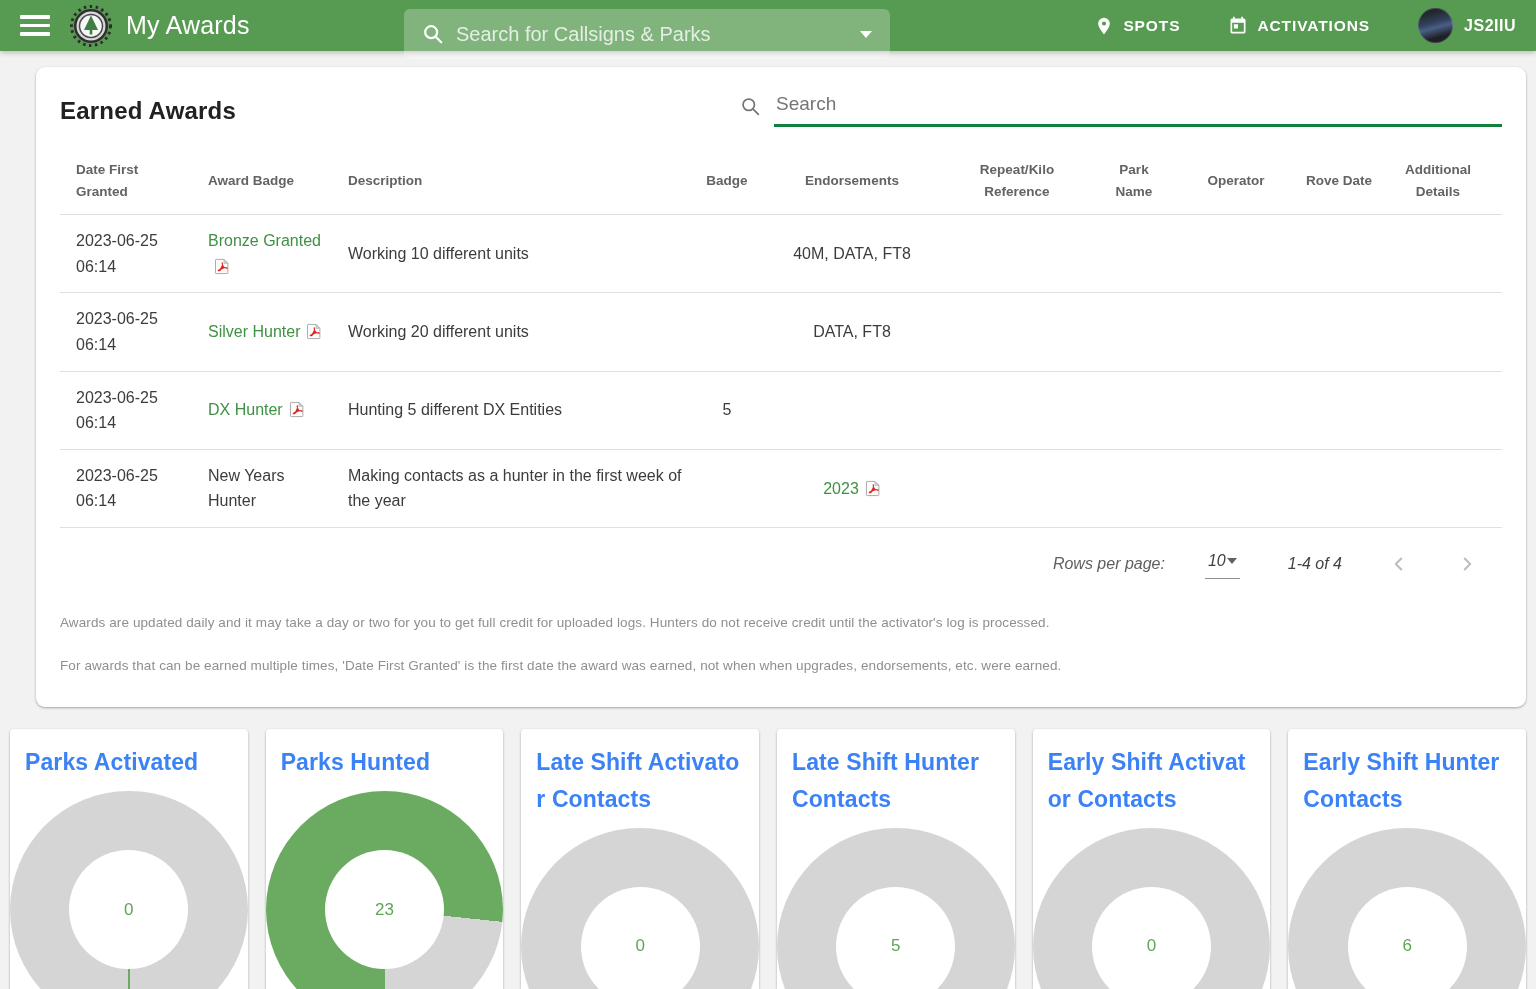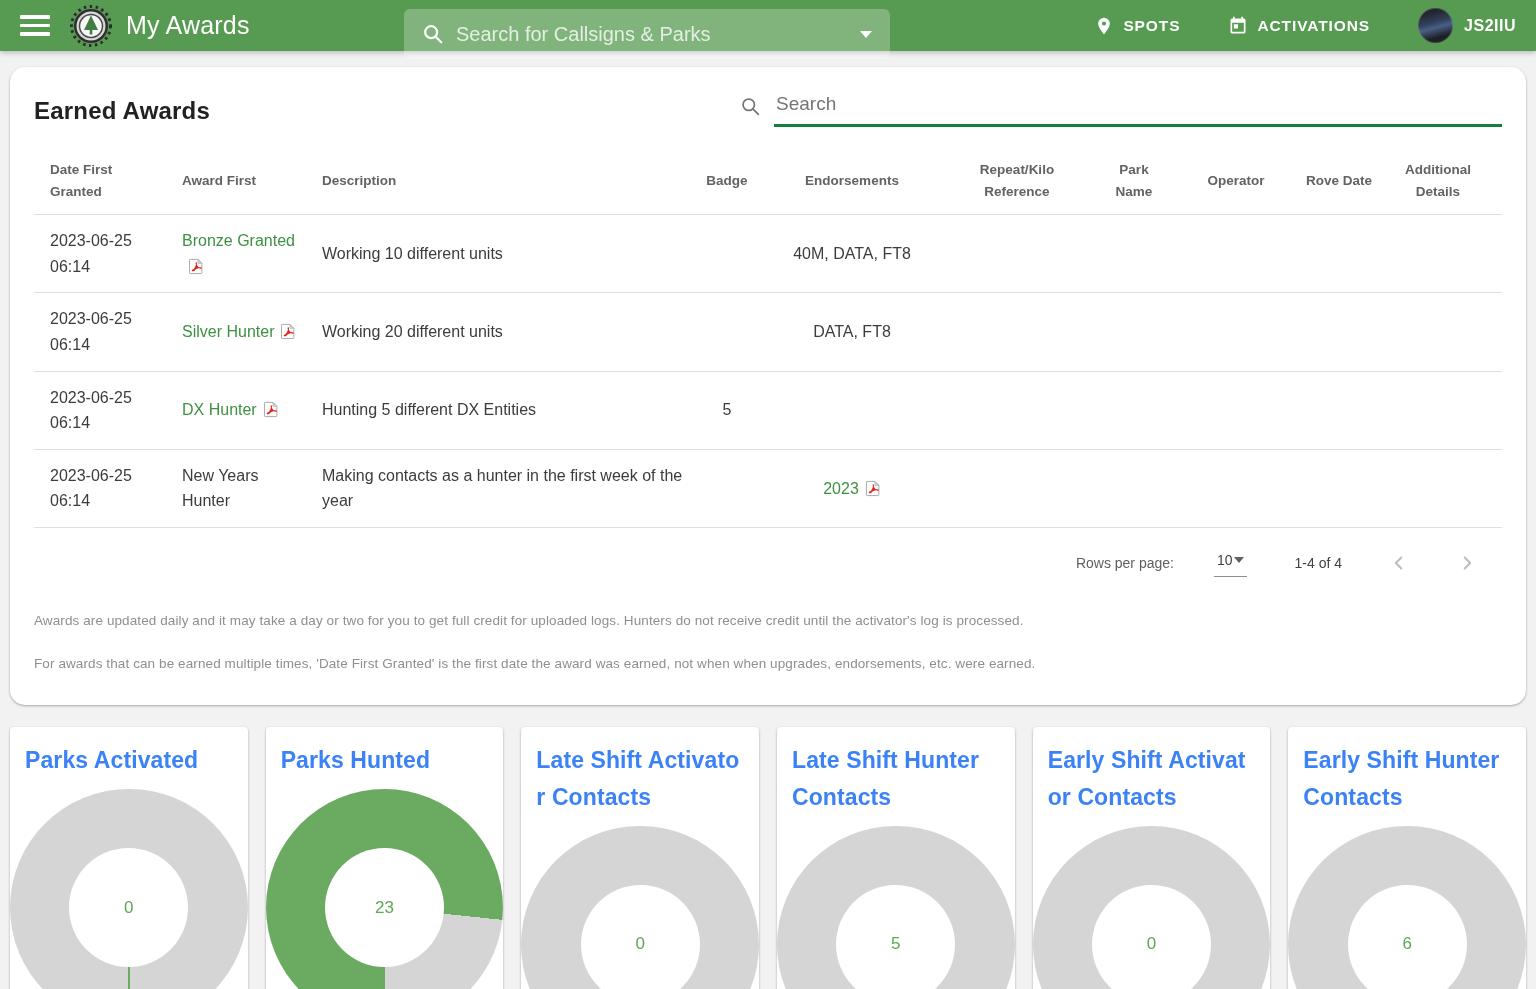--- a/index.html
+++ b/index.html
@@ -61,23 +61,24 @@
   .avatar {
     width: 35px; height: 35px; border-radius: 50%;
     background: linear-gradient(165deg, #23262e 18%, #31415c 42%, #4a5f86 55%, #1d2026 78%);
     box-shadow: inset 0 0 0 1px rgba(255,255,255,.15);
   }
 
   
   main { padding: 16px 10px 0; }
 
   .awards-card {
-    background: #fff; border-radius: 15px;
+    background: #fff; border-radius: 9px;
     box-shadow: 0 1px 3px rgba(0,0,0,.2), 0 1px 2px rgba(0,0,0,.14);
     padding: 22px 24px 34px;
+    margin-left: 26px;
   }
   .awards-head { display: flex; align-items: center; }
   .awards-head h2 { font-size: 24px; font-weight: 700; color: #212121; letter-spacing: .2px; margin-top: 6px; }
   .table-search { margin-left: auto; width: 762px; display: flex; align-items: flex-end; gap: 13px; }
   .table-search .search-glyph { margin-bottom: 10px; flex: 0 0 auto; }
   .table-search input {
     flex: 1; border: none; outline: none;
     border-bottom: 3px solid #15803d;
     font-size: 19px; color: #424242; padding: 4px 2px 9px;
     font-family: "Liberation Sans", sans-serif;
@@ -97,21 +98,21 @@
   }
   tbody tr:last-child td { border-bottom: 1px solid #e0e0e0; }
   th:first-child, td:first-child { padding-left: 16px; }
   .c { text-align: center; }
   .award-link { color: #3e9142; text-decoration: none; cursor: pointer; }
   .pdf-icon { vertical-align: -3px; margin-left: 5px; }
 
   .pagination {
     display: flex; align-items: center; justify-content: flex-end;
     margin-top: 22px; padding-right: 24px;
-    font-size: 14px; color: #5f5f5f;
+    font-size: 16px; color: #5f5f5f; font-style: italic;
   }
   .pg-select {
     display: inline-flex; align-items: center; gap: 1px;
     border-bottom: 1px solid #8f8f8f;
     padding: 2px 3px 8px; margin-left: 40px;
     color: #424242; cursor: pointer;
   }
   .pg-select .caret-down { border-top-color: #616161; border-left-width: 5px; border-right-width: 5px; border-top-width: 6px; }
   .pg-range { margin-left: 48px; color: #424242; }
   .pg-btn { background: none; border: none; margin-left: 46px; cursor: default; padding: 0; line-height: 0; }
@@ -214,21 +215,21 @@
         <col style="width:180px">
           <col style="width:150px">
           <col style="width:84px">
         <col style="width:120px">
           <col style="width:86px">
           <col style="width:112px">
       </colgroup>
       <thead>
         <tr>
           <th>Date First Granted</th>
-          <th>Award First</th>
+          <th>Award Badge</th>
           <th>Description</th>
           <th class="c">Badge</th>
           <th class="c">Endorsements</th>
           <th class="c">Repeat/Kilo Reference</th>
           <th class="c">Park Name</th>
           <th class="c">Operator</th>
           <th class="c">Rove Date</th>
           <th class="c">Additional Details</th>
         </tr>
       </thead>

